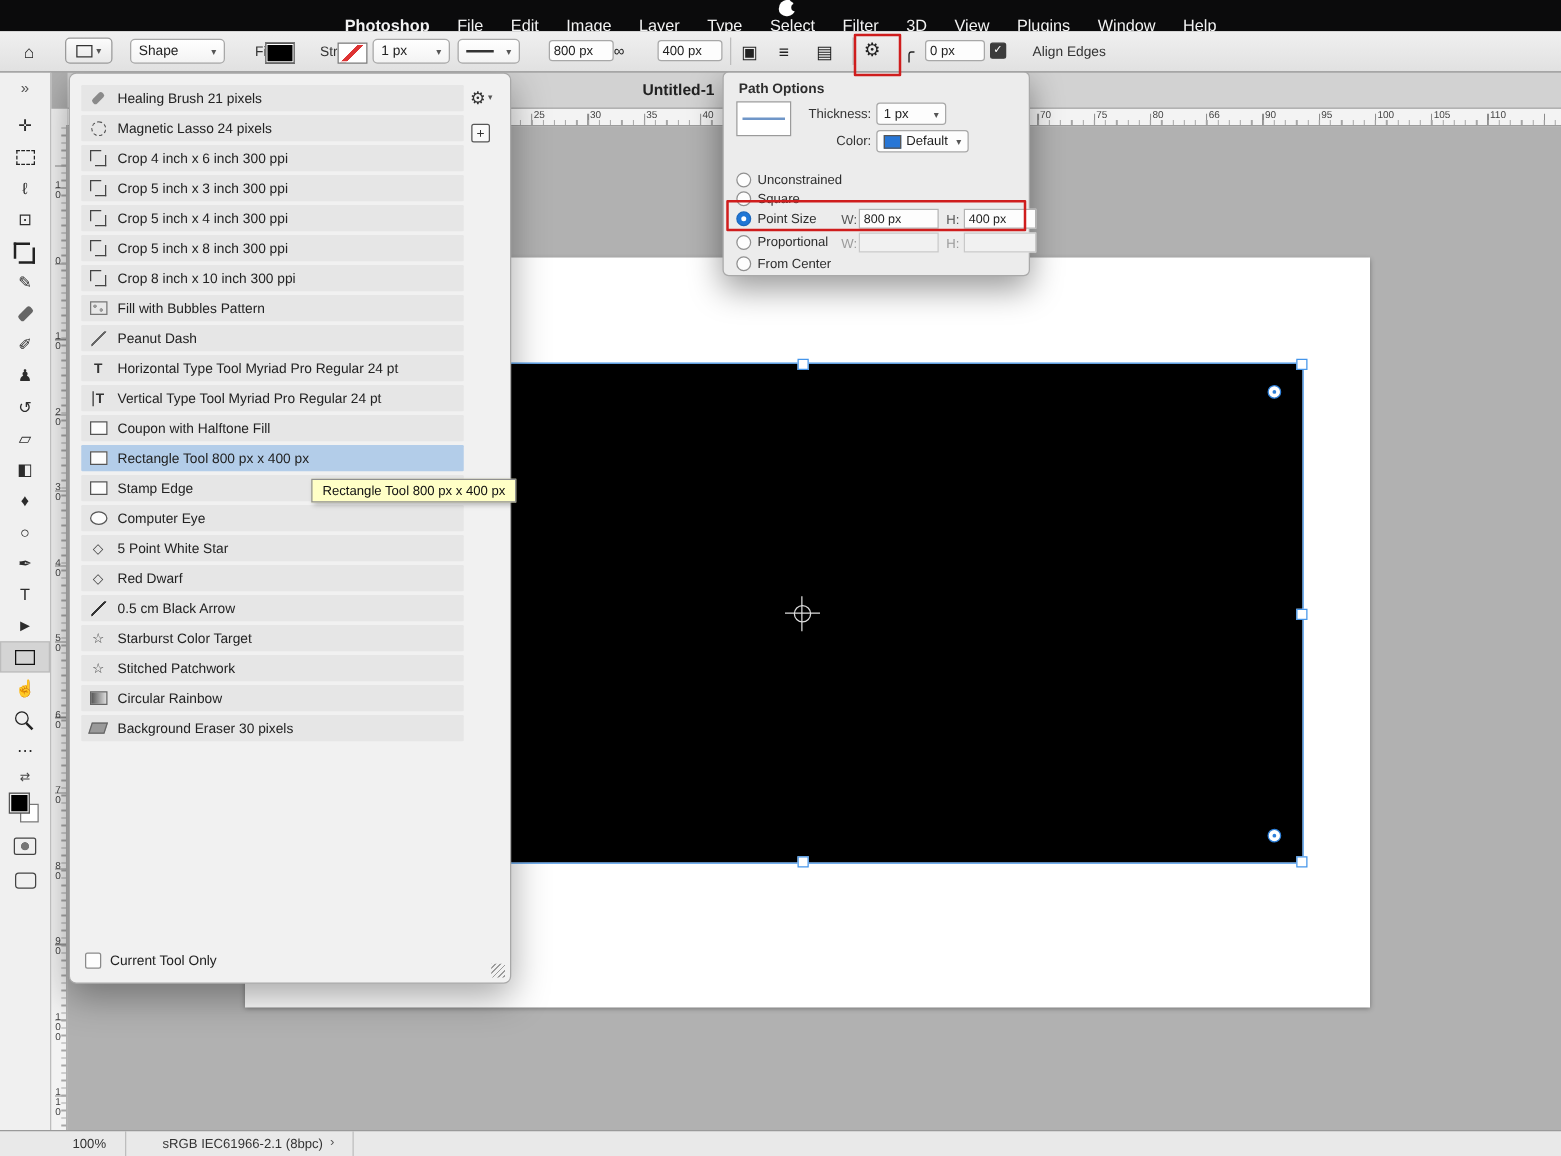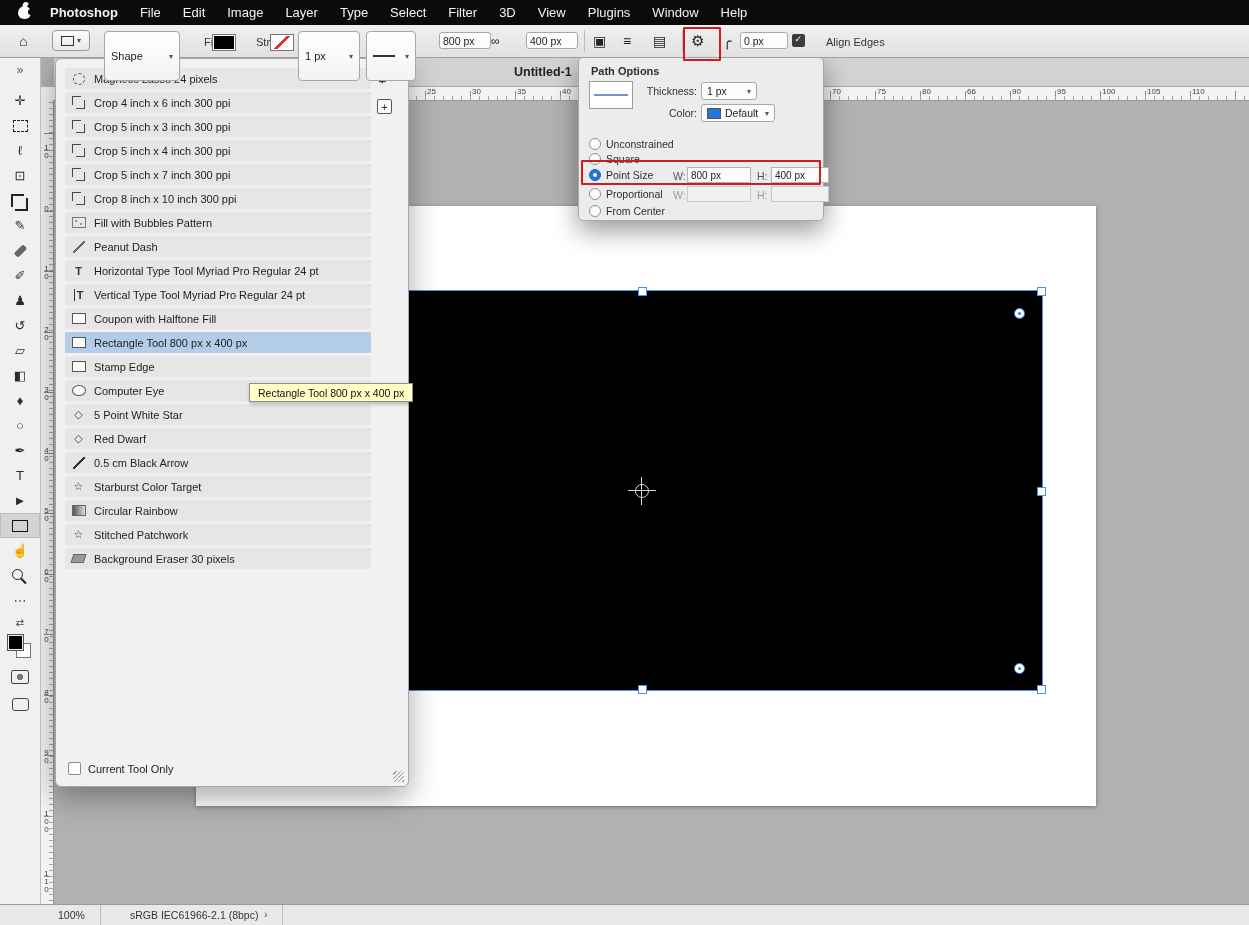--- a/index.html
+++ b/index.html
@@ -1,42 +1,42 @@
 <!DOCTYPE html>
 <html><head>
 <meta charset="utf-8">
 <style>
   html,body{margin:0;padding:0;background:#888;}
   #app{position:relative;width:1249px;height:925px;background:#b1b1b1;overflow:hidden;
        font-family:"Liberation Sans",sans-serif;-webkit-font-smoothing:antialiased;}
 
   
   #menubar{position:absolute;left:0;top:0;width:100%;height:25px;background:#0b0b0c;color:#f3f3f3;
-           display:flex;align-items:center;font-size:13px;z-index:50;}
+           display:flex;align-items:center;font-size:13px;z-index:50;flex-direction:column;}
   .apple-logo{width:13px;height:13px;margin-left:18px;margin-right:8px;background:#fff;
               border-radius:50% 50% 46% 46%/55% 55% 45% 45%;position:relative;flex:none;}
   .apple-logo::before{content:"";position:absolute;right:3px;top:-4px;width:5px;height:5px;background:#fff;
               border-radius:60% 0 60% 0;transform:rotate(20deg);}
   .apple-logo::after{content:"";position:absolute;right:-3px;top:3px;width:6px;height:6px;background:#0b0b0c;border-radius:50%;}
   .menu-items{display:flex;align-items:center;}
   .menu-item{padding:0 11px;white-space:nowrap;}
   .menu-item.app-name{font-weight:bold;}
 
   
   #optionsbar{position:absolute;left:0;top:25px;width:100%;height:32px;background:linear-gradient(#f0f0f0,#e1e1e1);
               border-bottom:1px solid #9f9f9f;z-index:50;}
   .ob-label{position:absolute;top:11px;font-size:11px;color:#333;padding-left:16px;}
   .ob-icon{position:absolute;top:7px;font-size:14px;color:#222;line-height:18px;}
   .ob-icon.gear{font-size:15px;}
   .ob-input{position:absolute;top:7px;width:44px;height:15px;font:10.5px "Liberation Sans",sans-serif;
             border:1px solid #a8a8a8;border-radius:3px;background:#fdfdfd;color:#222;padding:0 3px;}
   .ob-sep{position:absolute;top:5px;width:1px;height:22px;background:#bdbdbd;}
   .dd{position:absolute;display:flex;align-items:center;justify-content:space-between;
       background:linear-gradient(#ffffff,#f3f3f3);border:1px solid #a8a8a8;border-radius:4px;
-      padding:15px 6px;font-size:11px;color:#222;height:18px;}
+      padding:0 6px;font-size:11px;color:#222;height:18px;}
   .dd::after{content:"▾";font-size:8px;color:#555;margin-left:5px;}
   .preset-picker{position:absolute;left:52px;top:5px;width:36px;height:19px;border:1px solid #9a9a9a;border-radius:4px;
       background:linear-gradient(#fcfcfc,#e8e8e8);display:flex;align-items:center;justify-content:center;gap:3px;}
   .preset-picker::after{content:"▾";font-size:8px;color:#555;}
   .mini-rect{width:11px;height:8px;border:1.5px solid #333;display:block;}
   .fill-swatch{position:absolute;left:212px;top:9px;width:22px;height:15px;background:#000;
       border:1px solid #777;box-shadow:inset 0 0 0 1px #fff;}
   .stroke-swatch{position:absolute;left:270px;top:9px;width:22px;height:15px;
       background:linear-gradient(135deg,transparent 44%,#d33 44%,#d33 56%,transparent 56%),#fff;
       border:1px solid #777;box-shadow:inset 0 0 0 1px #fff;}
@@ -339,38 +339,42 @@
     <span class="sb-zoom">100%</span>
     <span class="sb-sep" style="left:100px"></span>
     <span class="sb-profile">sRGB IEC61966-2.1 (8bpc)</span>
     <span class="sb-chevron">›</span>
     <span class="sb-sep" style="left:282px"></span>
   </div>
 
   <div id="presets-panel">
     <div class="preset-list">
         <div class="prow">
+          <span class="picon healing-patch-icon"></span>
+          <span class="plabel">Healing Brush 21 pixels</span>
+        </div>
+        <div class="prow">
           <span class="picon magnetic-lasso-icon"></span>
           <span class="plabel">Magnetic Lasso 24 pixels</span>
         </div>
         <div class="prow">
           <span class="picon crop-icon"></span>
           <span class="plabel">Crop 4 inch x 6 inch 300 ppi</span>
         </div>
         <div class="prow">
           <span class="picon crop-icon"></span>
           <span class="plabel">Crop 5 inch x 3 inch 300 ppi</span>
         </div>
         <div class="prow">
           <span class="picon crop-icon"></span>
           <span class="plabel">Crop 5 inch x 4 inch 300 ppi</span>
         </div>
         <div class="prow">
           <span class="picon crop-icon"></span>
-          <span class="plabel">Crop 5 inch x 7 inch 300 ppi</span>
+          <span class="plabel">Crop 5 inch x 8 inch 300 ppi</span>
         </div>
         <div class="prow">
           <span class="picon crop-icon"></span>
           <span class="plabel">Crop 8 inch x 10 inch 300 ppi</span>
         </div>
         <div class="prow">
           <span class="picon pattern-fill-icon"></span>
           <span class="plabel">Fill with Bubbles Pattern</span>
         </div>
         <div class="prow">
@@ -411,26 +415,26 @@
         </div>
         <div class="prow">
           <span class="picon line-icon"></span>
           <span class="plabel">0.5 cm Black Arrow</span>
         </div>
         <div class="prow">
           <span class="picon star-icon"></span>
           <span class="plabel">Starburst Color Target</span>
         </div>
         <div class="prow">
+          <span class="picon star-icon"></span>
+          <span class="plabel">Stitched Patchwork</span>
+        </div>
+        <div class="prow">
           <span class="picon gradient-icon"></span>
           <span class="plabel">Circular Rainbow</span>
-        </div>
-        <div class="prow">
-          <span class="picon star-icon"></span>
-          <span class="plabel">Stitched Patchwork</span>
         </div>
         <div class="prow">
           <span class="picon eraser-icon"></span>
           <span class="plabel">Background Eraser 30 pixels</span>
         </div>
       </div>
     <span class="panel-gear">⚙</span>
     <span class="panel-plus">+</span>
     <div class="presets-footer">
       <span class="cb"></span>

